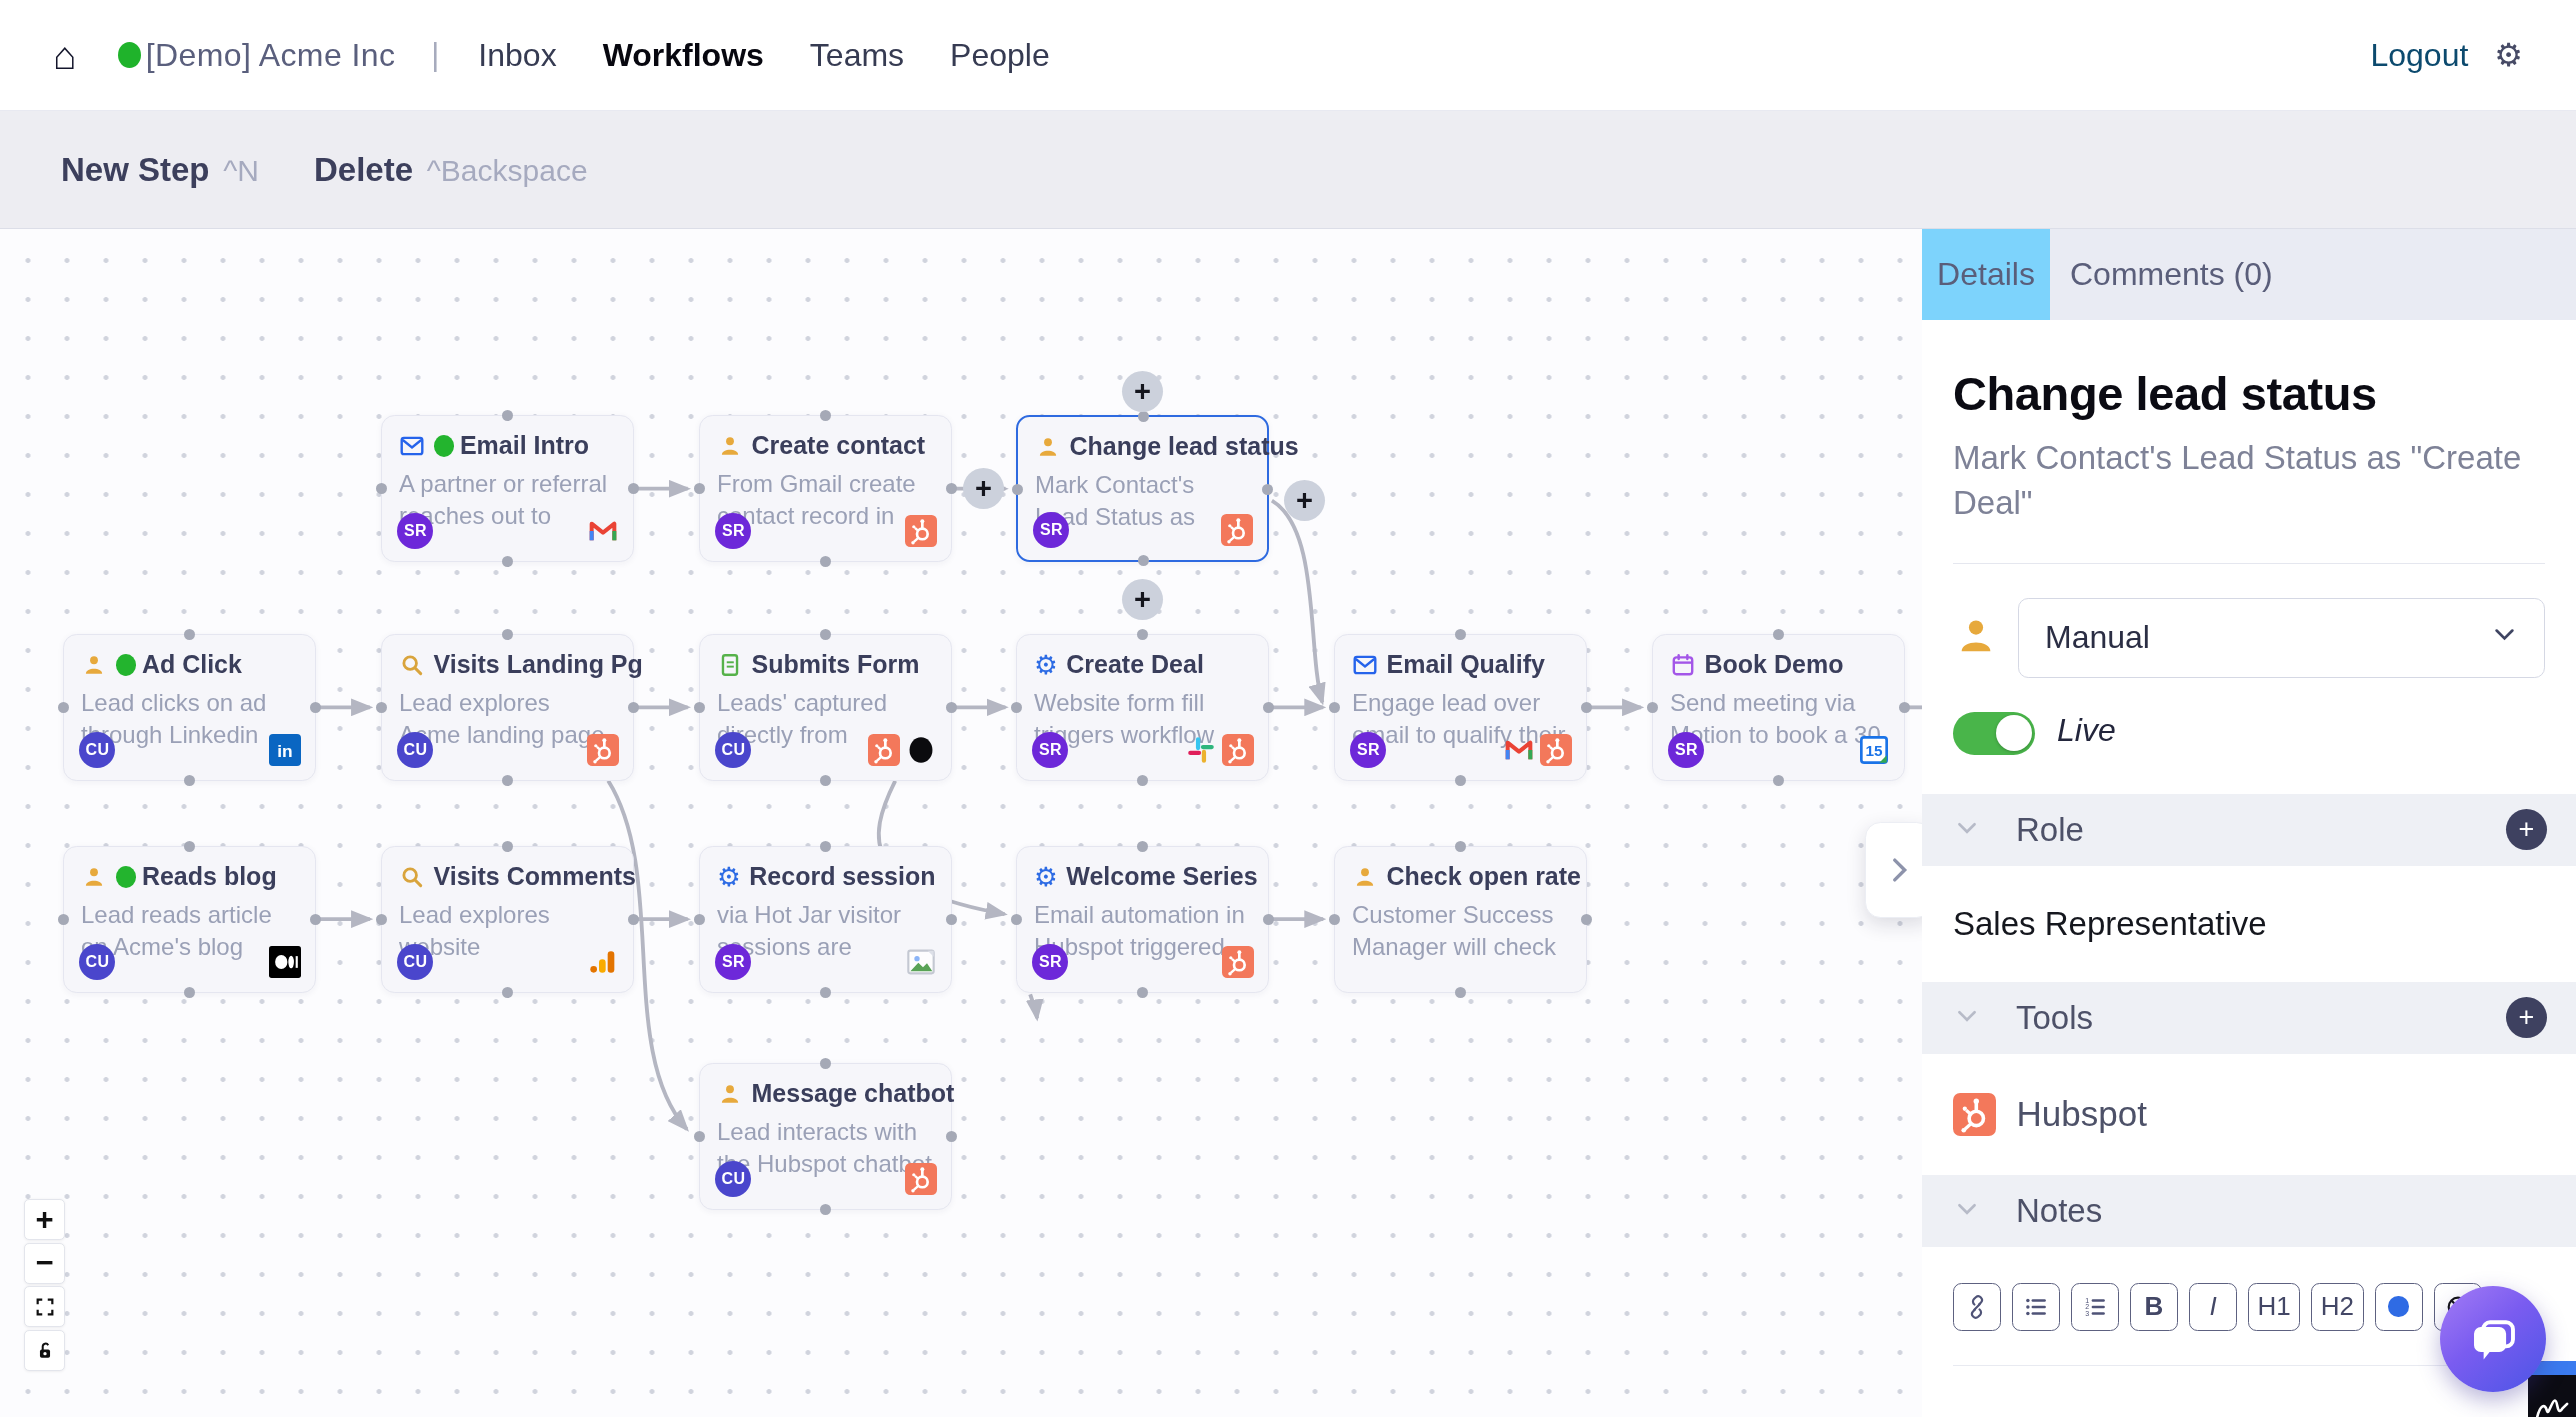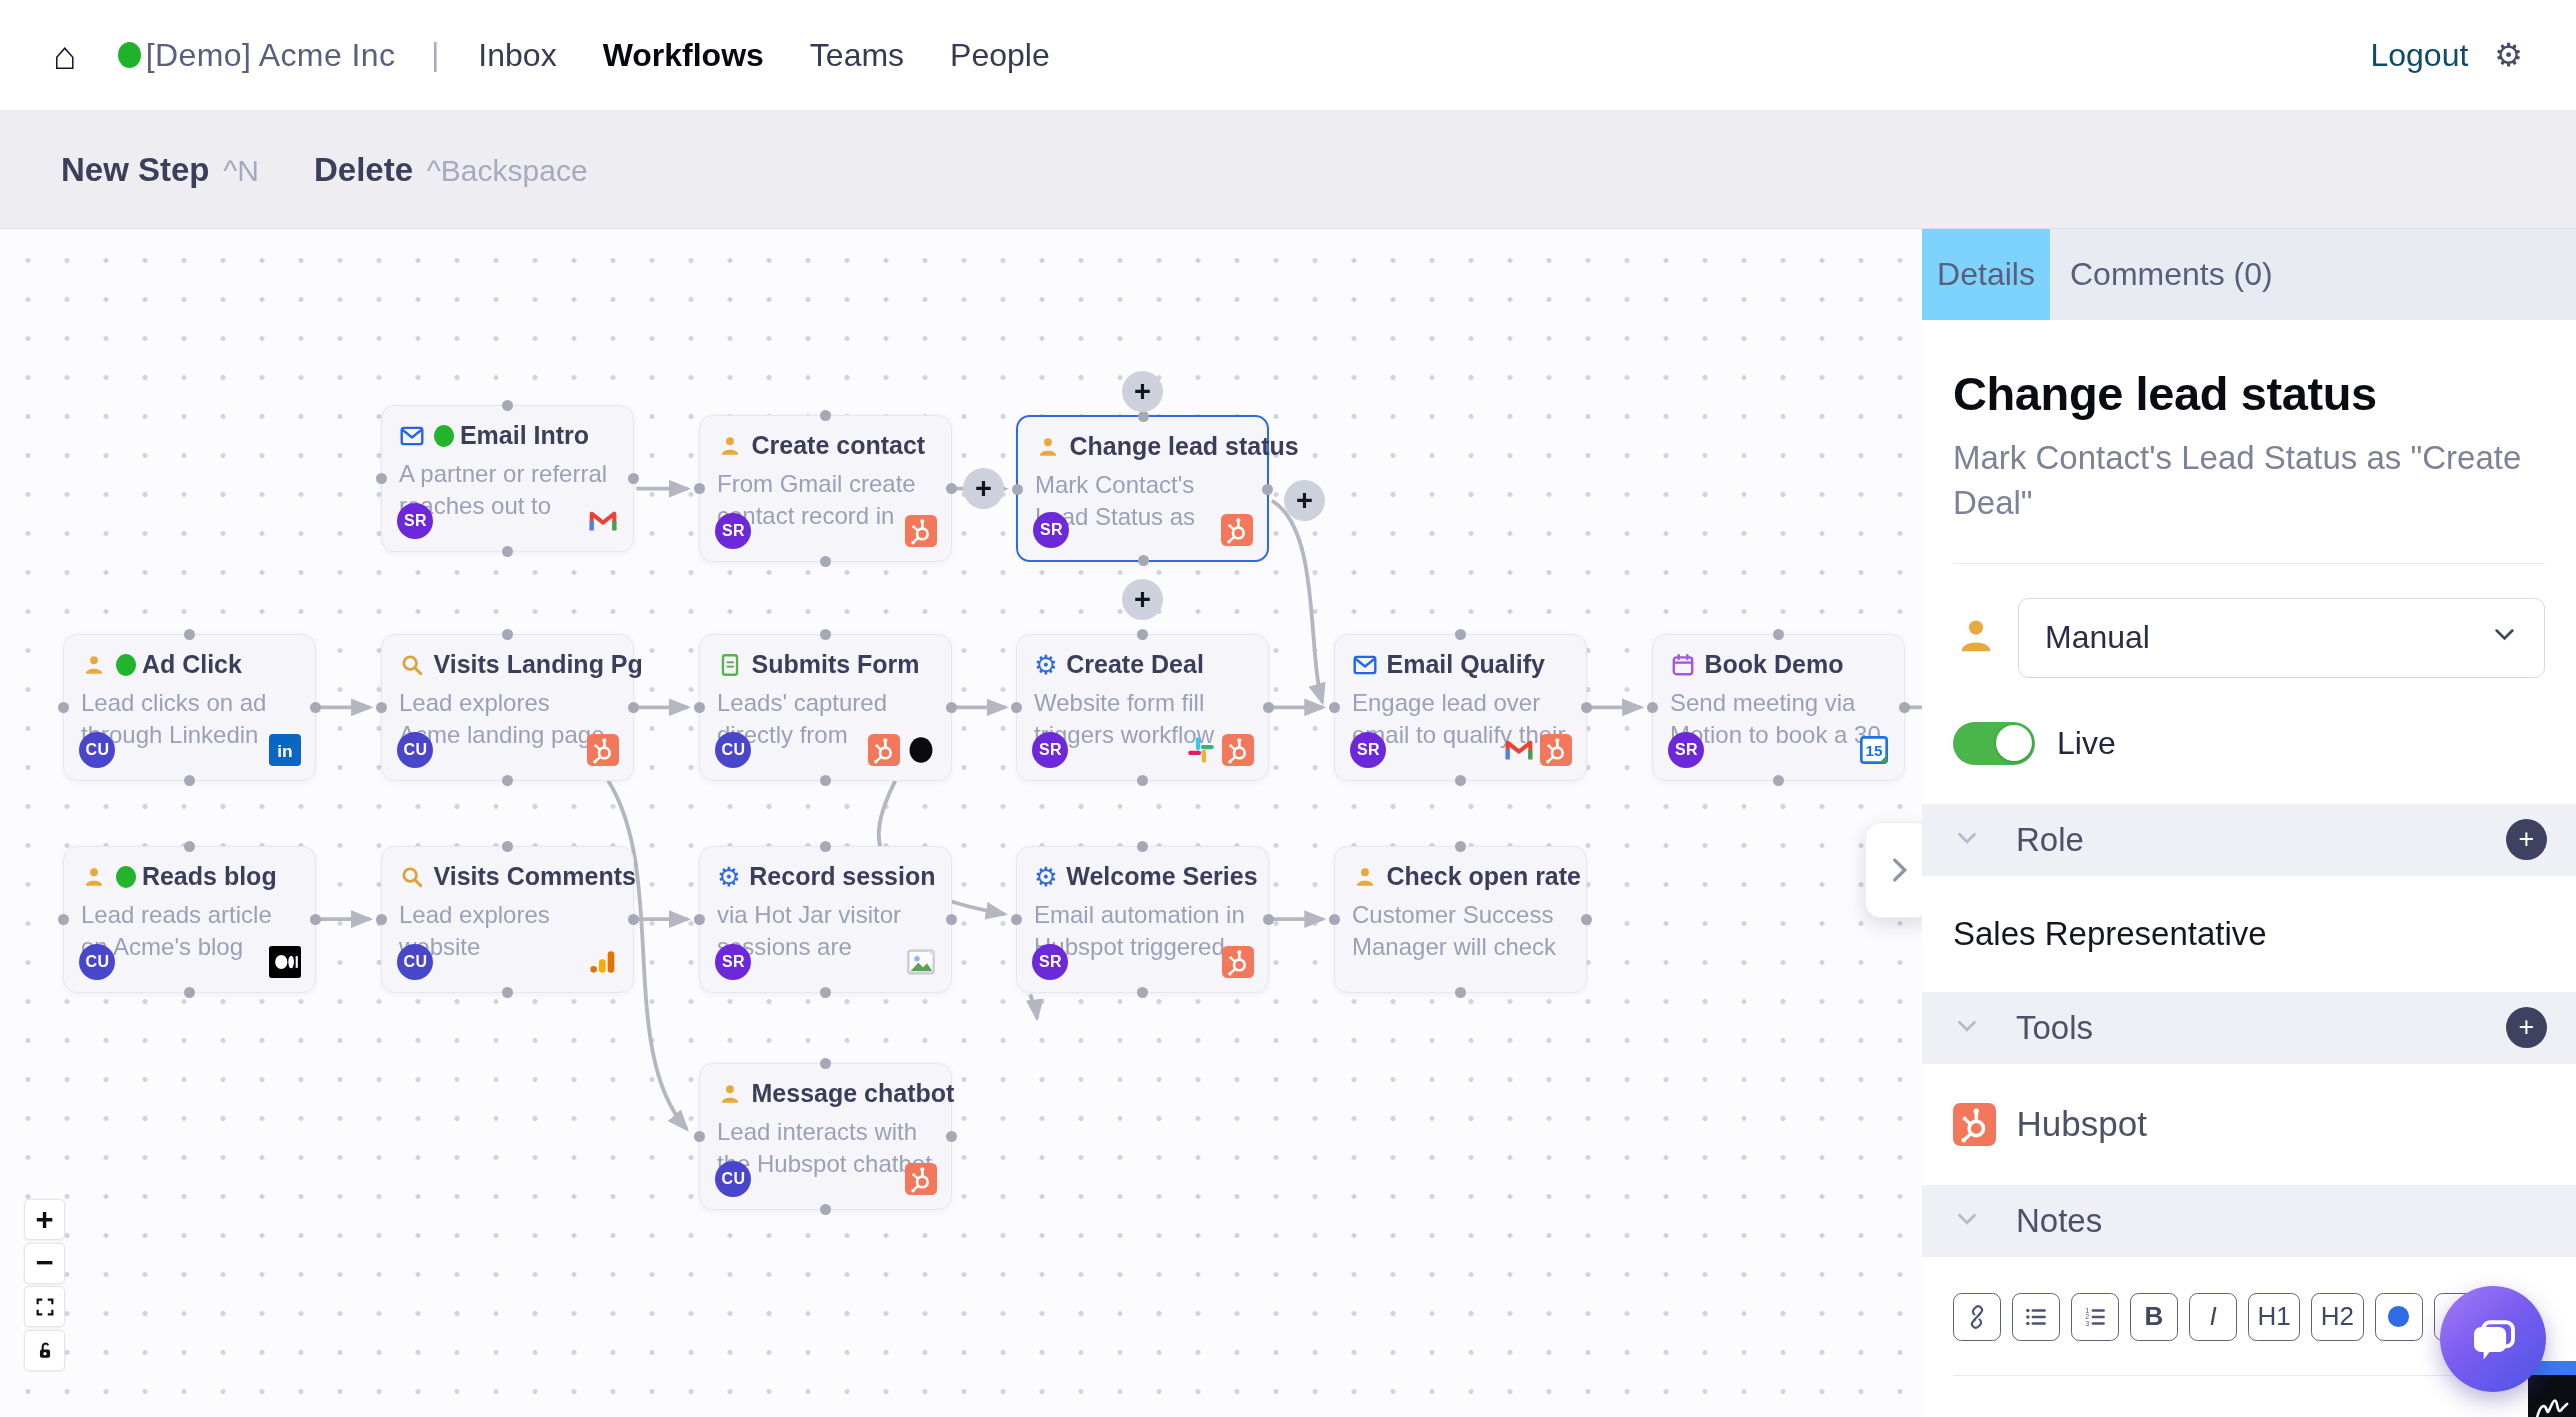--- a/index.html
+++ b/index.html
@@ -83,21 +83,21 @@
   .panel-body { padding:0 31px; }
   .panel-title { margin-top:46px; font-size:47px; font-weight:800; color:#0b0b13; letter-spacing:-0.4px; }
   .panel-sub { margin-top:13.7px; font-size:33px; line-height:45px; color:#7e8297; }
   .pdiv { border:none; border-top:1.7px solid #e5e7ef; margin-top:38px; }
   .assign-row { margin-top:34px; display:flex; align-items:center; gap:19px; }
   .assign-row .avatar svg { width:46px; height:46px; }
   .select { flex:1; height:80px; border:1.7px solid #d5d8e4; border-radius:10.2px; display:flex; align-items:center;
             padding:0 26px; font-size:32px; color:#2b2e44; cursor:pointer; }
   .select .chev { margin-left:auto; }
   .select .chev svg { width:27px; height:27px; }
-  .live-row { margin-top:44px; display:flex; align-items:center; gap:22px; }
+  .live-row { margin-top:34px; display:flex; align-items:flex-start; gap:22px;font-style:italic; }
   .toggle { width:82px; height:43px; border-radius:21.4px; background:#49b54a; position:relative; cursor:pointer; }
   .toggle .knob { position:absolute; right:3.4px; top:3.4px; width:36px; height:36px; border-radius:50%; background:#fff;
                   box-shadow:0 0.9px 3.4px rgba(0,0,0,0.25); }
   .live-label { font-size:32px; color:#23263c; }
   .band { margin:39px -31px 0; height:72px; background:#eef0f5; display:flex; align-items:center; padding:0 29px 0 32px; }
   .band .chev svg { width:26px; height:26px; }
   .band-label { margin-left:36px; font-size:33px; color:#4d5168; }
   .add-btn { margin-left:auto; width:41px; height:41px; border-radius:50%; background:#3e4160; color:#fff;
              display:flex; align-items:center; justify-content:center; font-size:27px; cursor:pointer; }
   .role-value { margin-top:39px; font-size:33px; color:#15171e; }
@@ -180,21 +180,21 @@
             <path d="M2233,560 h28" fill="none" stroke="#b4b6c2" stroke-width="4.5"></path>
             <path d="M373,808 L433,808" fill="none" stroke="#b4b6c2" stroke-width="4.5" marker-end="url(#arr)"></path>
             <path d="M745,808 L805,808" fill="none" stroke="#b4b6c2" stroke-width="4.5" marker-end="url(#arr)"></path>
             <path d="M712,646 C782,758 722,962 804,1054" fill="none" stroke="#b4b6c2" stroke-width="4.5" marker-end="url(#arr)"></path>
             <path d="M1048,646 C1014,714 1008,772 1176,802" fill="none" stroke="#b4b6c2" stroke-width="4.5" marker-end="url(#arr)"></path>
             <path d="M1489,808 L1549,808" fill="none" stroke="#b4b6c2" stroke-width="4.5" marker-end="url(#arr)"></path>
             <path d="M1206,896 C1210,908 1213,916 1214,924" fill="none" stroke="#b4b6c2" stroke-width="4.5" marker-end="url(#arr)"></path>
           </g>
       </svg>
       <div id="nodes">
-          <div class="node" style="left:381px;top:176px">
+          <div class="node" style="left:381px;top:186px">
             <div class="node-head">
               <span class="nicon">
                 <svg viewBox="0 0 24 24">
                   <rect x="2.5" y="4.5" width="19" height="15" rx="2" fill="none" stroke="#2563eb" stroke-width="2.2"></rect>
                   <path d="M3.5 6.5 L12 13.3 L20.5 6.5" fill="none" stroke="#2563eb" stroke-width="2.2"></path>
                 </svg>
               </span>
               <span class="live-dot"></span>
               <span class="node-title">Email Intro</span>
             </div>

